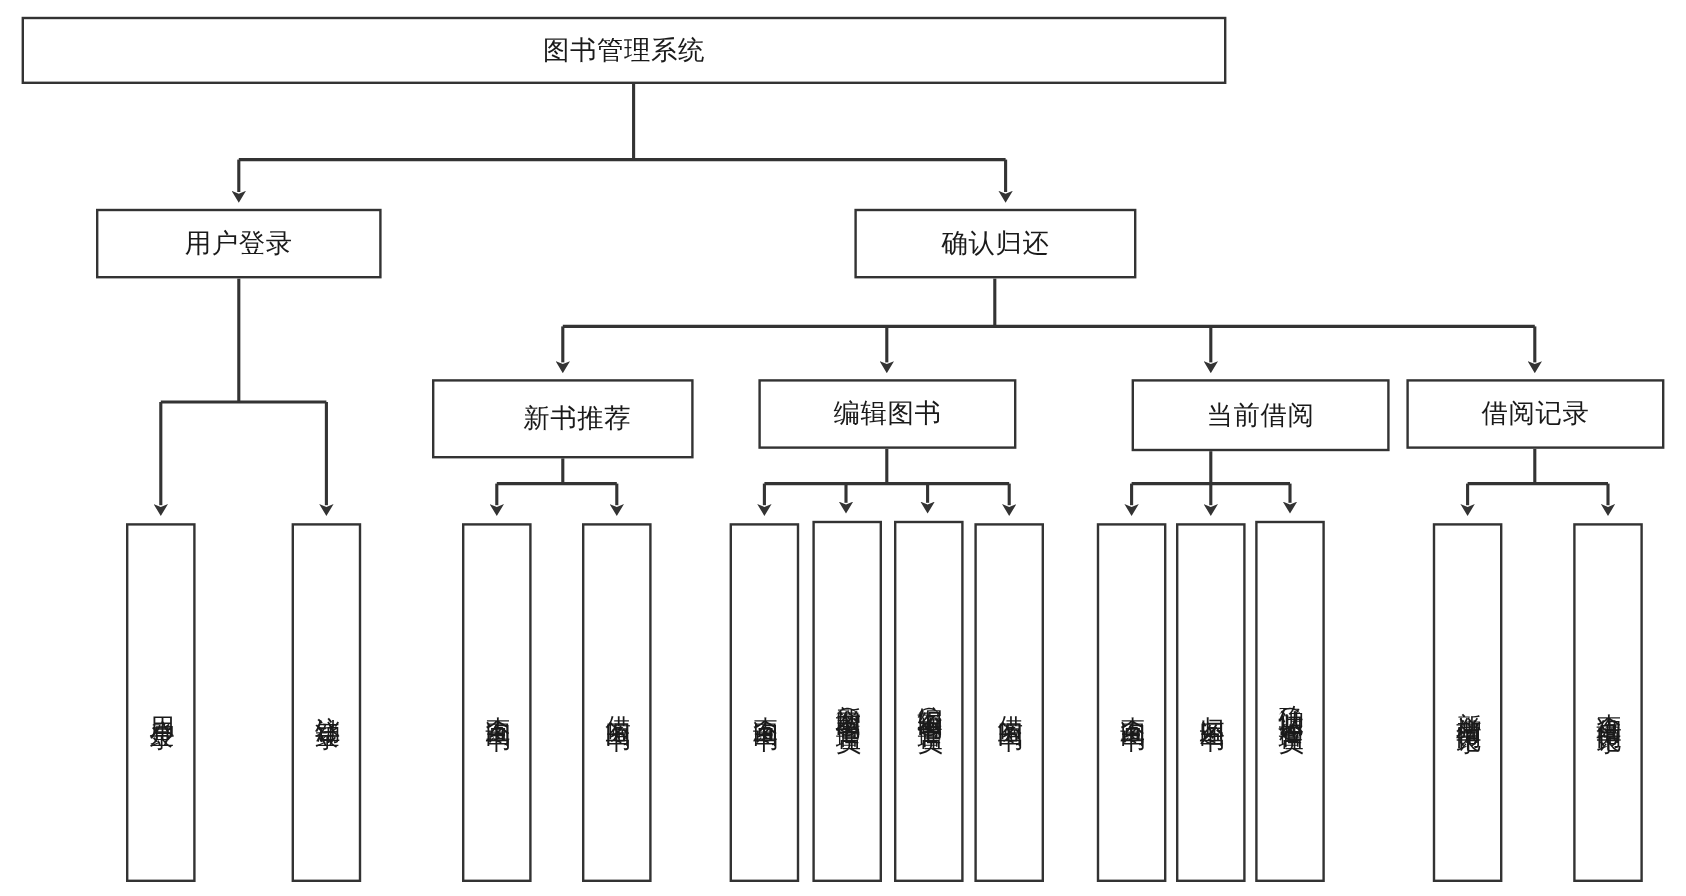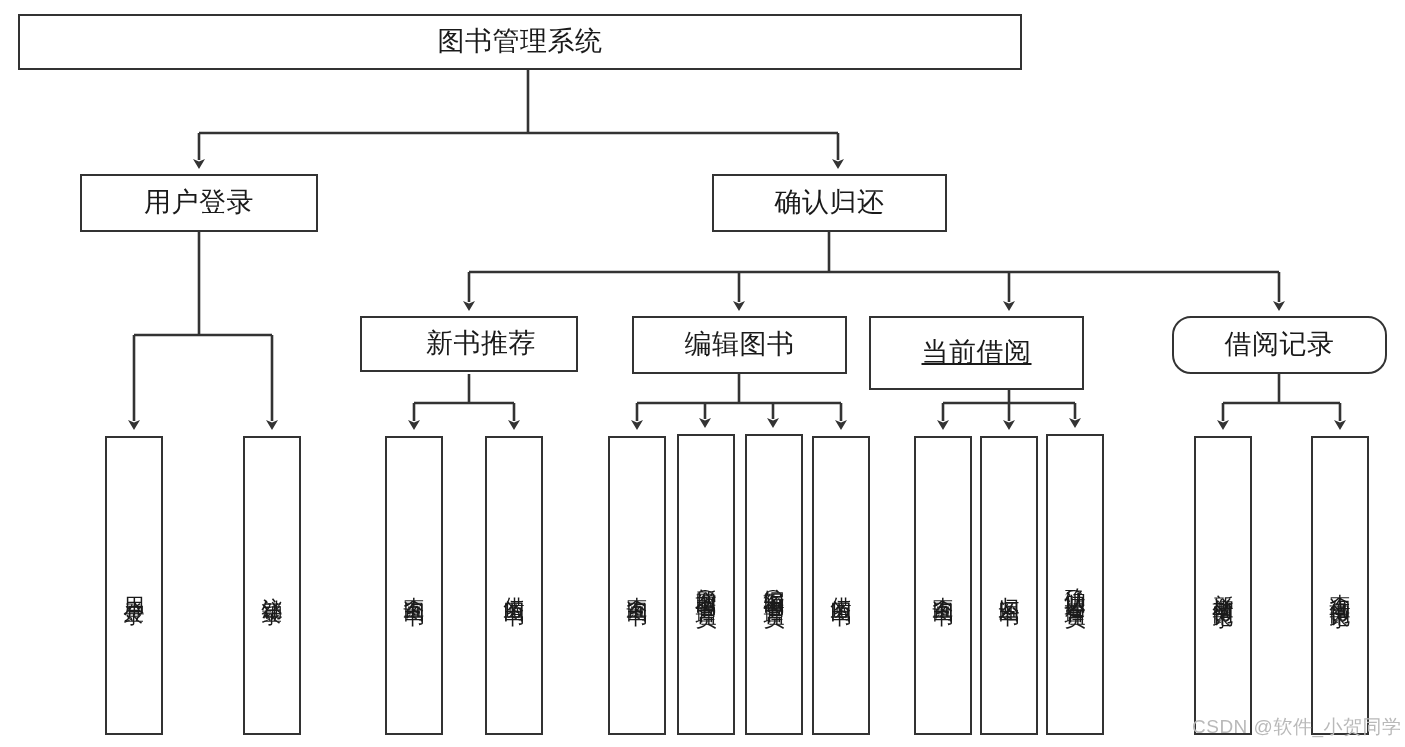--- a/index.html
+++ b/index.html
@@ -35,21 +35,21 @@
     color: #1a1a1a;
   }
   .node-label {
     display: block;
     text-align: center;
     line-height: 1.18;
     color: #1a1a1a;
   }
   
   .node.horiz .node-label {
-    font-size: 27px;
+    font-size: 22px;
     letter-spacing: 0.5px;
     writing-mode: horizontal-tb;
   }
   
   .node.vert {
     align-items: center;
     justify-content: center;
     padding: 4px 0;
   }
   .node.vert .node-label {
@@ -130,33 +130,33 @@
   </div>
 
   <div class="node horiz" style="left:80px; top:174px; width:238px; height:58px;">
     <span class="node-label">用户登录</span>
   </div>
 
   <div class="node horiz" style="left:712px; top:174px; width:235px; height:58px;">
     <span class="node-label">确认归还</span>
   </div>
 
-  <div class="node horiz" style="left:360px; top:316px; width:218px; height:56px;padding-left:24px;">
+  <div class="node horiz" style="left:360px; top:316px; width:218px; height:66px;padding-left:24px;">
     <span class="node-label">新书推荐</span>
   </div>
 
   <div class="node horiz" style="left:632px; top:316px; width:215px; height:58px;">
     <span class="node-label">编辑图书</span>
   </div>
 
-  <div class="node horiz" style="left:869px; top:316px; width:215px; height:74px;text-decoration:underline;">
+  <div class="node horiz" style="left:943px; top:316px; width:215px; height:60px;">
     <span class="node-label">当前借阅</span>
   </div>
 
-  <div class="node horiz" style="left:1172px; top:316px; width:215px; height:58px;border-radius:19px;">
+  <div class="node horiz" style="left:1172px; top:316px; width:215px; height:58px;">
     <span class="node-label">借阅记录</span>
   </div>
 
   <div class="node vert" style="left:105px; top:436px; width:58px; height:299px;">
     <span class="node-label">用户登录</span>
   </div>
 
   <div class="node vert" style="left:243px; top:436px; width:58px; height:299px;">
     <span class="node-label">注销登录</span>
   </div>
@@ -198,15 +198,14 @@
   </div>
 
   <div class="node vert" style="left:1194px; top:436px; width:58px; height:299px;">
     <span class="node-label">新增借阅记录</span>
   </div>
 
   <div class="node vert" style="left:1311px; top:436px; width:58px; height:299px;">
     <span class="node-label">查询借阅记录</span>
   </div>
 
-  <div class="watermark" style="left:1192px; top:714px;">CSDN @软件_小贺同学</div>
 
 </div>
 
 </body></html>

